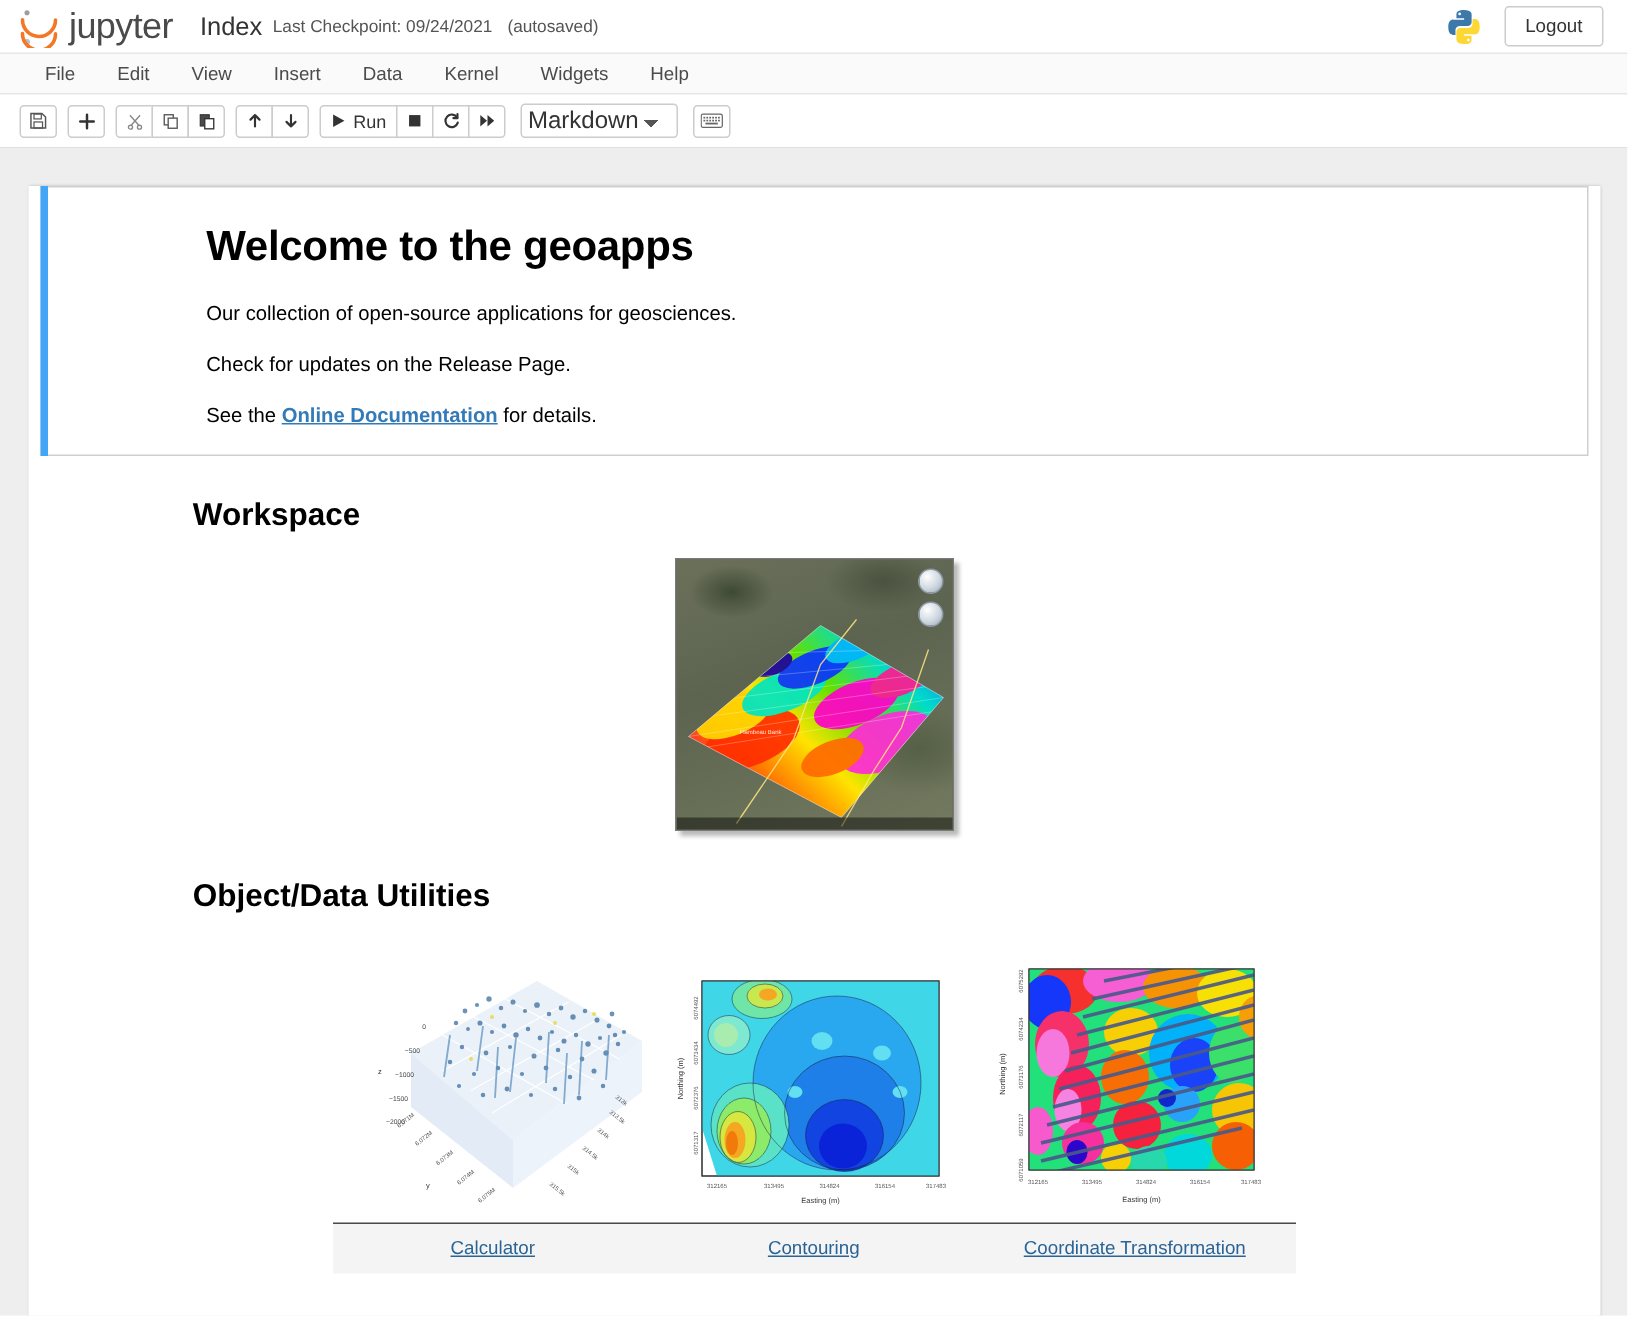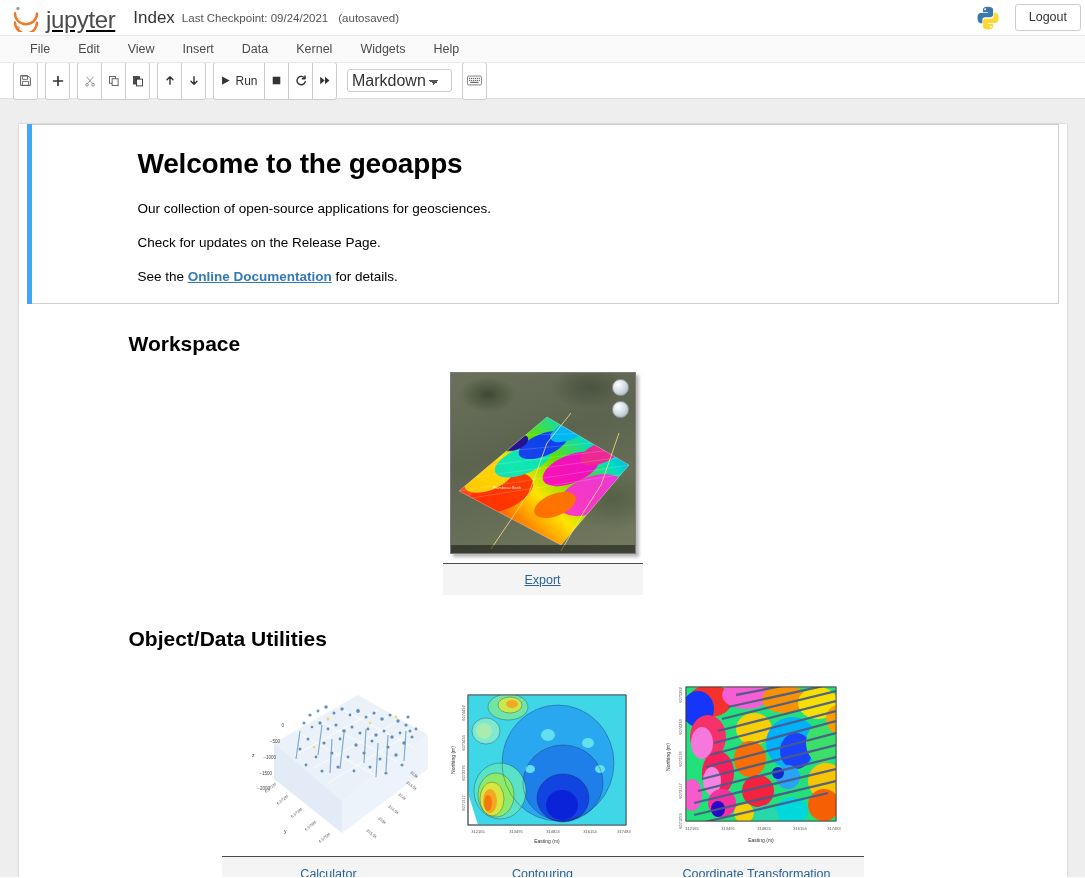--- a/index.html
+++ b/index.html
@@ -15,24 +15,23 @@
   
   #header {
     height: 35px;
     background: #ffffff;
     position: relative;
     display: flex;
     align-items: center;
     padding: 0 12px;
   }
   #jupyter-logo {
-    display: flex; align-items: flex-end;
+    display: flex; align-items: center;
     margin-right: 18px;
     user-select: none;
-    text-decoration: underline;
   }
   #jupyter-logo svg { display:block; }
   .logo-text {
     font-size: 24px;
     color: #4a4a4a;
     font-weight: 400;
     letter-spacing: -0.4px;
     margin-left: 4px;
     line-height: 1;
   }
@@ -45,21 +44,21 @@
     font-size: 11.5px;
     color: #545454;
     margin-right: 10px;
   }
   #autosaved {
     font-size: 11.5px;
     color: #545454;
   }
   #header-right {
     position: absolute;
-    right: 4px; top: 0;
+    right: 16px; top: 0;
     height: 35px;
     display: flex; align-items: center; gap: 14px;
   }
   #kernel-logo-py { width: 26px; height: 26px; display:block; }
   #logout-btn {
     border: 1px solid #ccc;
     background: #fff;
     border-radius: 3px;
     font-size: 12.5px;
     color: #333;
@@ -120,21 +119,21 @@
     height: 36px;
     background: #fff;
     border-bottom: 1px solid #e0e0e0;
     display: flex;
     align-items: center;
     padding-left: 13px;
     gap: 0px;
   }
   .tb-group { display: flex; align-items: center; margin-right: 7px; }
   .tb-btn {
-    height: 38px;
+    height: 22px;
     min-width: 25px;
     border: 1px solid #cccccc;
     background: #ffffff;
     display: inline-flex;
     align-items: center;
     justify-content: center;
     cursor: pointer;
     padding: 0 4px;
     color: #333;
   }
@@ -537,23 +536,20 @@
               </g>
               <polygon points="8,118 96,44 178,92 110,172" fill="none" stroke="#ffffff" stroke-width="0.6" opacity="0.5"></polygon>
               <path d="M40 176 L78 120 L96 70 L120 40" stroke="#ffe680" stroke-width="0.9" fill="none" opacity="0.85"></path>
               <path d="M110 178 L132 140 L150 112 L168 60" stroke="#ffe680" stroke-width="0.9" fill="none" opacity="0.85"></path>
               <text x="42" y="116" font-size="4" fill="#ffffff" opacity="0.85" font-family="Liberation Sans">Flambeau Bank</text>
               <rect x="0" y="172" width="186" height="10" fill="#000" opacity="0.45"></rect>
             </svg>
             <div class="globe-ctrl" style="top:6px;right:6px"></div>
             <div class="globe-ctrl" style="top:28px;right:6px"></div>
           </div>
-          <div class="caption-bar">
-            <a href="#">Export</a>
-          </div>
         </div>
       </div>
     </div>
 
     <div id="utilities-section">
       <h2 class="section-title">Object/Data Utilities</h2>
 
       <div id="utilities-thumbs">
 
         <div class="util-thumb">

